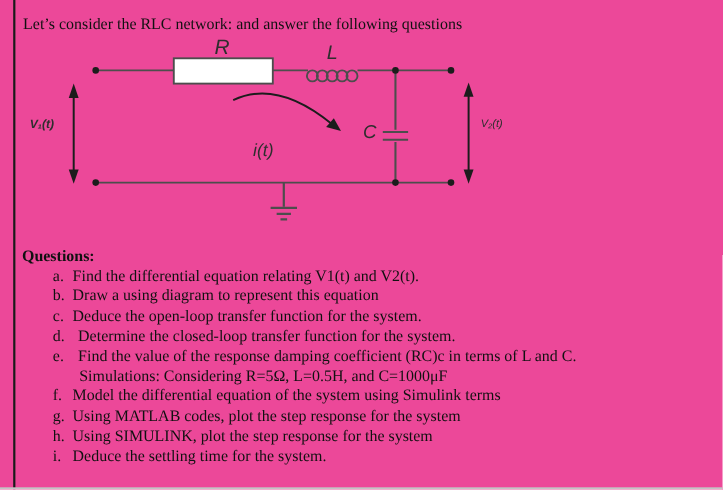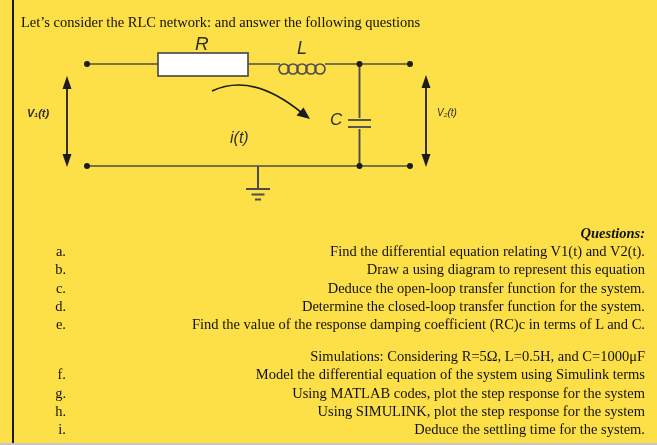--- a/index.html
+++ b/index.html
@@ -1,23 +1,22 @@
 <!DOCTYPE html>
 <html><head>
 <meta charset="utf-8">
 <style>
   html,body{margin:0;padding:0;background:#ffffff;}
   .page{
     position:relative;
     width:657px;height:445px;
-    background:#fde047;
+    background:#ec4899;
     overflow:hidden;
     font-family:"Liberation Serif","DejaVu Serif",serif;
     color:#111111;
-    text-align:right;
   }
   .left-rule{
     position:absolute;left:12px;top:0;width:2px;height:445px;
     background:#1a1a1a;
   }
   .bottom-rule{
     position:absolute;left:0;bottom:0;width:657px;height:2px;
     background:#c4c4c4;
   }
   .title{
@@ -33,26 +32,26 @@
   .lbl-R{left:195px;top:33px;font-size:19px;}
   .lbl-L{left:297px;top:38px;font-size:18px;}
   .lbl-C{left:330px;top:110px;font-size:17px;}
   .lbl-i{left:230px;top:129px;font-size:16px;}
   .lbl-v1{left:27px;top:107px;font-size:11px;font-weight:bold;}
   .lbl-v2{left:437px;top:107px;font-size:10px;}
   .questions{
     position:absolute;left:20px;top:224px;width:625px;
     font-size:14.5px;line-height:18.2px;
   }
-  .q-heading{font-weight:bold;font-style:italic;}
+  .q-heading{font-weight:bold;}
   .q-row{display:flex;}
   .q-letter{width:18px;margin-left:28px;flex:0 0 auto;}
   .q-text{flex:1 1 auto;white-space:nowrap;}
   .q-text.extra{padding-left:5px;}
-  .sim-note{margin-left:52px;margin-top:14px;white-space:nowrap;}
+  .sim-note{margin-left:52px;white-space:nowrap;}
 </style>
 </head>
 <body>
 
 <div class="page">
 
   <div class="left-rule"></div>
   <div class="bottom-rule"></div>
 
   <div class="title">Let’s consider the RLC network: and answer the following questions</div>

